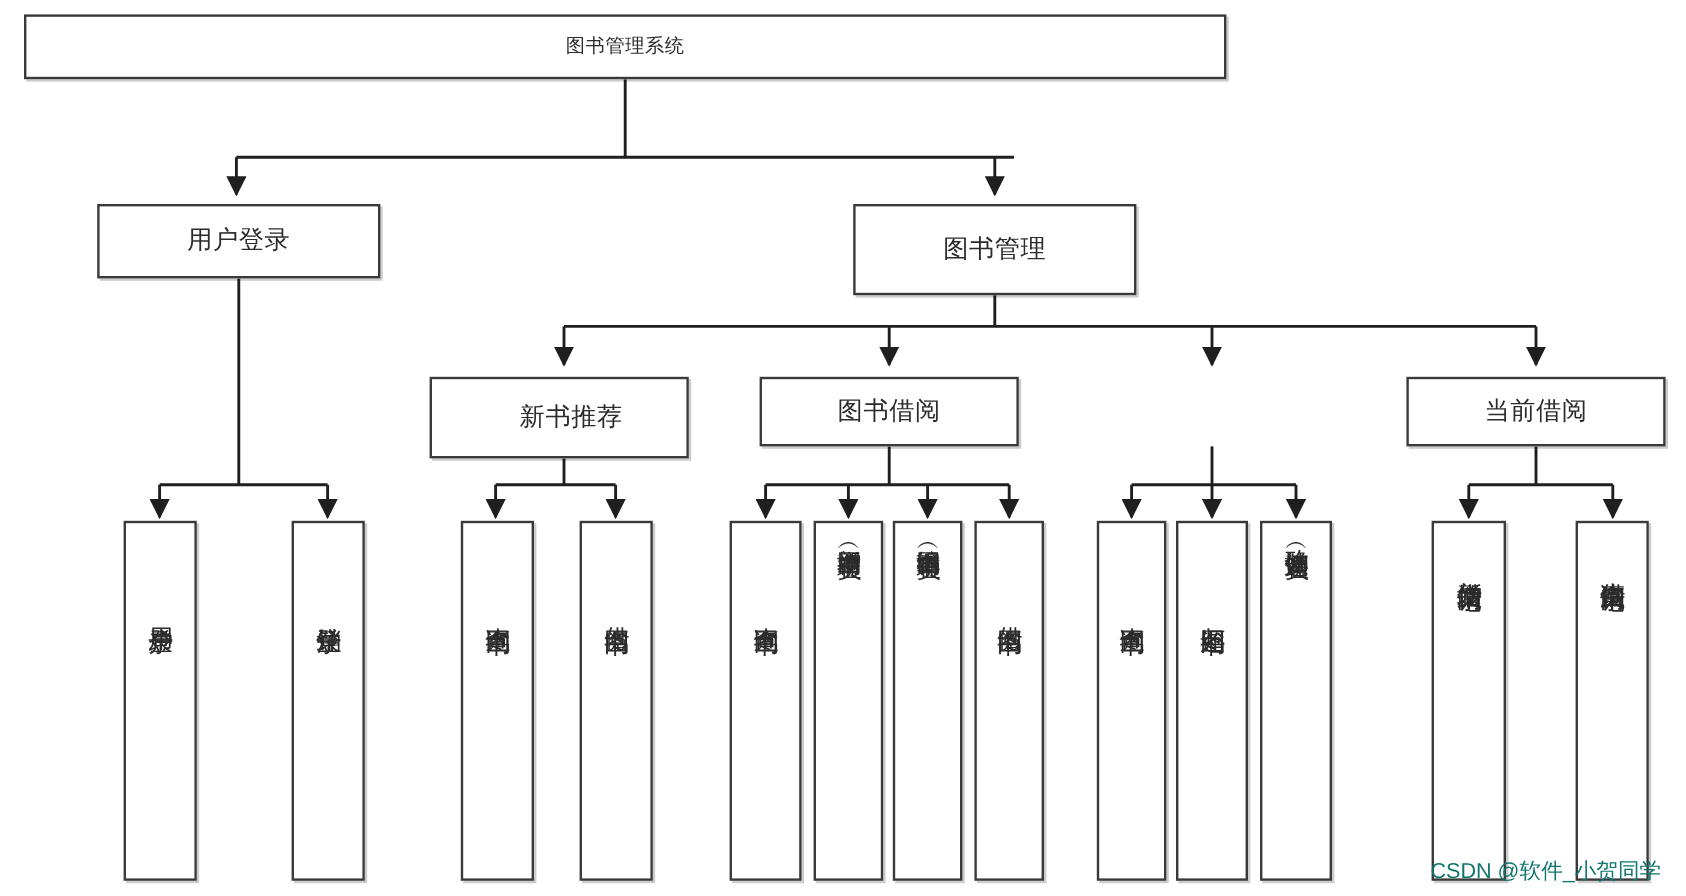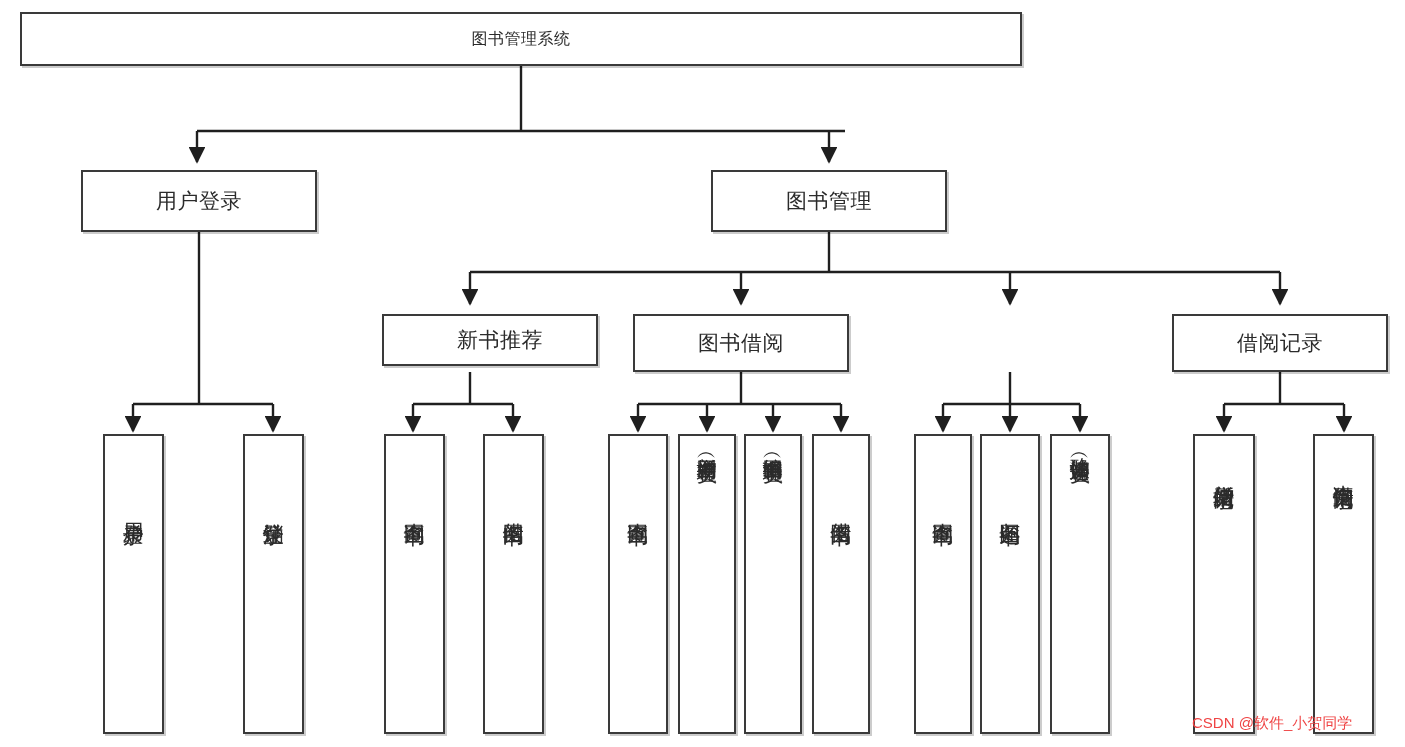--- a/index.html
+++ b/index.html
@@ -61,22 +61,22 @@
     text-align: left;
   }
   .node.leaf.tall-text .label {
     font-size: 20px;
     line-height: 1.22;
   }
   #watermark {
     position: absolute;
     left: 1192px;
     top: 714px;
-    font-size: 15px;
-    color: #ef4444;
+    font-size: 18px;
+    color: #0f766e;
     white-space: nowrap;
     z-index: 5;
     font-family: "Liberation Sans", "DejaVu Sans", sans-serif;
   }
 </style>
 </head>
 <body>
 
 <div id="canvas">
 
@@ -130,32 +130,32 @@
     </g>
   </svg>
 
   <div class="node root" style="left:20px; top:12px; width:1002px; height:54px;">
     <span class="label">图书管理系统</span>
   </div>
 
   <div class="node lvl2" style="left:81px; top:170px; width:236px; height:62px;">
     <span class="label">用户登录</span>
   </div>
-  <div class="node lvl2" style="left:711px; top:170px; width:236px; height:62px;">
+  <div class="node lvl2" style="left:711px; top:170px; width:236px; height:76px;">
     <span class="label">图书管理</span>
   </div>
 
-  <div class="node lvl3" style="left:382px; top:314px; width:216px; height:52px;padding-left:20px;">
+  <div class="node lvl3" style="left:358px; top:314px; width:216px; height:68px;padding-left:20px;">
     <span class="label">新书推荐</span>
   </div>
   <div class="node lvl3" style="left:633px; top:314px; width:216px; height:58px;align-items:center;">
     <span class="label">图书借阅</span>
   </div>
   <div class="node lvl3" style="left:1172px; top:314px; width:216px; height:58px;">
-    <span class="label">借阅记录</span>
+    <span class="label">当前借阅</span>
   </div>
 
   <div class="node leaf" style="left:103px; top:434px; width:61px; height:300px; padding-top:70px;">
     <span class="label">用户登录</span>
   </div>
   <div class="node leaf" style="left:243px; top:434px; width:61px; height:300px; padding-top:70px;">
     <span class="label">注销登录</span>
   </div>
 
   <div class="node leaf" style="left:384px; top:434px; width:61px; height:300px; padding-top:70px;">

